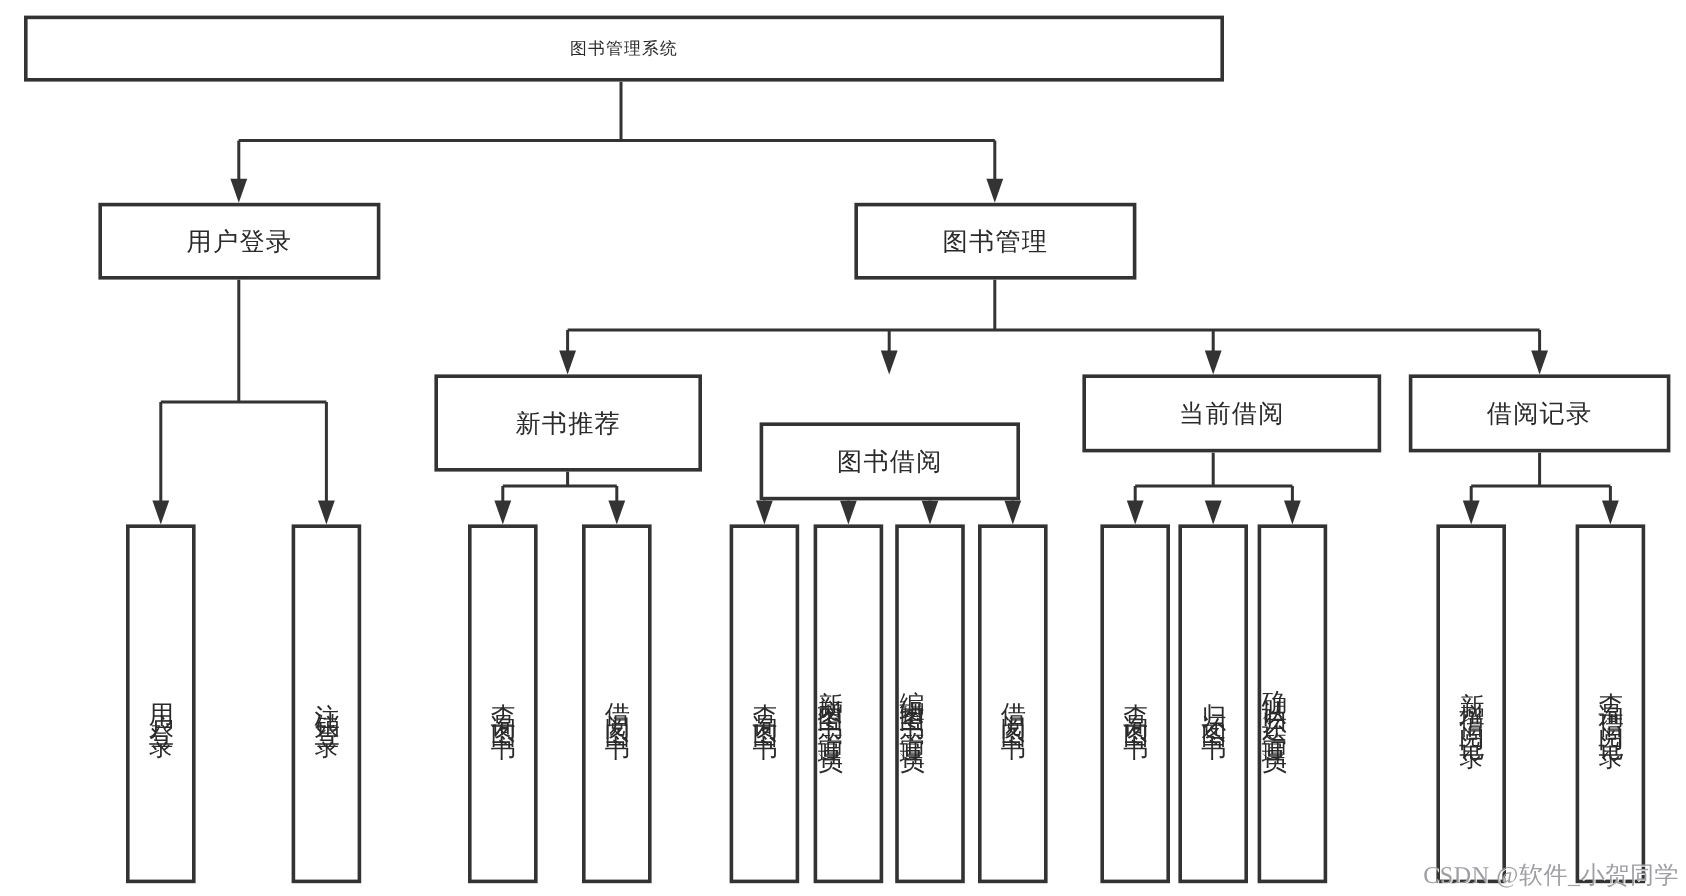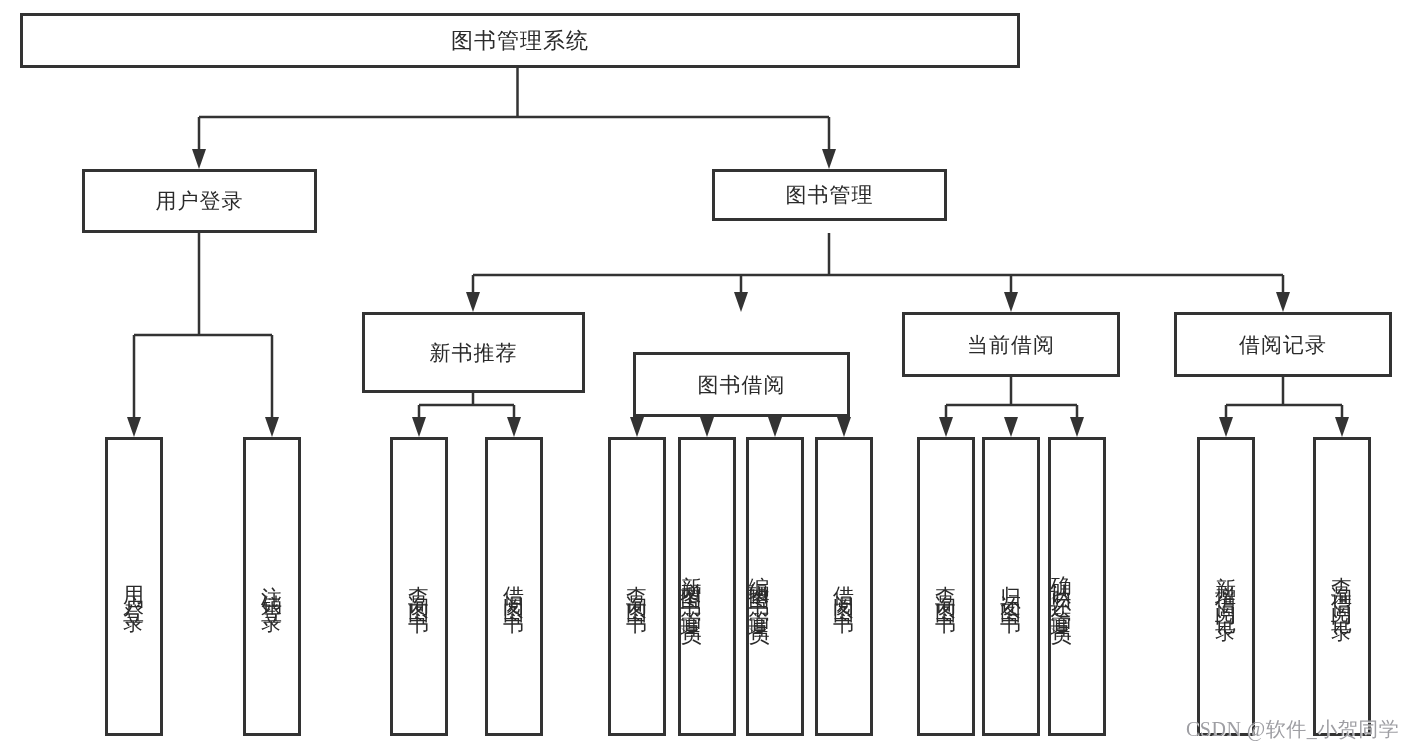--- a/index.html
+++ b/index.html
@@ -22,21 +22,21 @@
     box-sizing: border-box;
     border: 3px solid #333333;
     background: #ffffff;
     display: flex;
     align-items: center;
     justify-content: center;
     color: #2a2a2a;
     z-index: 2;
   }
   .hbox { font-size: 21px; letter-spacing: 1px; }
-  .root-box { font-size: 22px; }
+  .root-box { font-size: 14px; }
   .leaf {
     width: 58px;
     height: 299px;
     font-size: 21px;
   }
   .leaf span {
     writing-mode: vertical-rl;
     text-orientation: mixed;
     letter-spacing: 9px;
     line-height: 1;
@@ -106,31 +106,31 @@
     </g>
   </svg>
 
   <div class="node hbox root-box" style="left:20px; top:13px; width:1000px; height:55px;">
     <span>图书管理系统</span>
   </div>
 
   <div class="node hbox" style="left:82px; top:169px; width:235px; height:64px;">
     <span>用户登录</span>
   </div>
-  <div class="node hbox" style="left:712px; top:169px; width:235px; height:52px;">
+  <div class="node hbox" style="left:712px; top:169px; width:235px; height:64px;">
     <span>图书管理</span>
   </div>
 
   <div class="node hbox" style="left:362px; top:312px; width:223px; height:81px;">
     <span>新书推荐</span>
   </div>
   <div class="node hbox" style="left:633px; top:312px; width:217px; height:65px;margin-top:40px;">
     <span>图书借阅</span>
   </div>
-  <div class="node hbox" style="left:902px; top:312px; width:218px; height:65px;">
+  <div class="node hbox" style="left:902px; top:312px; width:249px; height:65px;">
     <span>当前借阅</span>
   </div>
   <div class="node hbox" style="left:1174px; top:312px; width:218px; height:65px;">
     <span>借阅记录</span>
   </div>
 
   <div class="node leaf" style="left:105px; top:437px;">
     <span>用户登录</span>
   </div>
   <div class="node leaf" style="left:243px; top:437px;">

